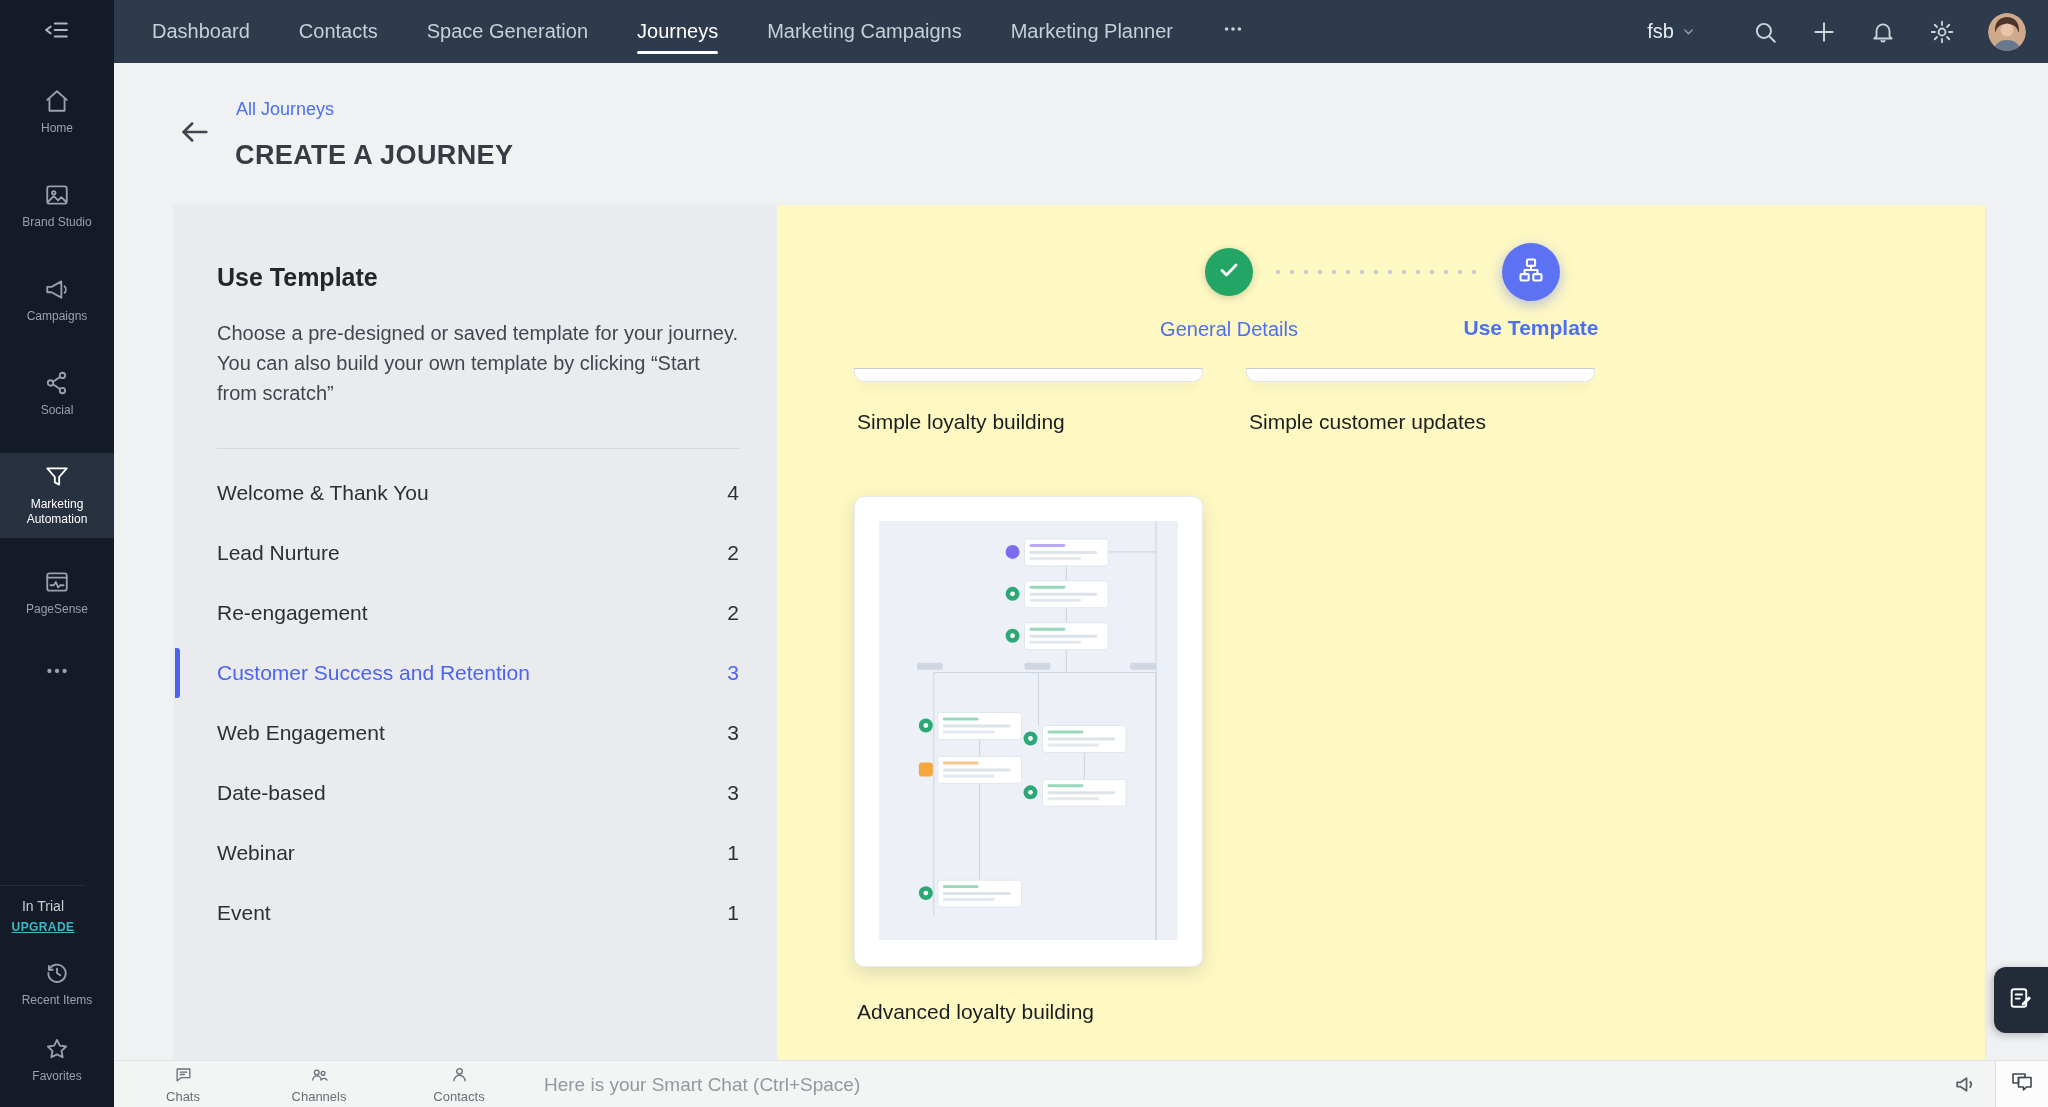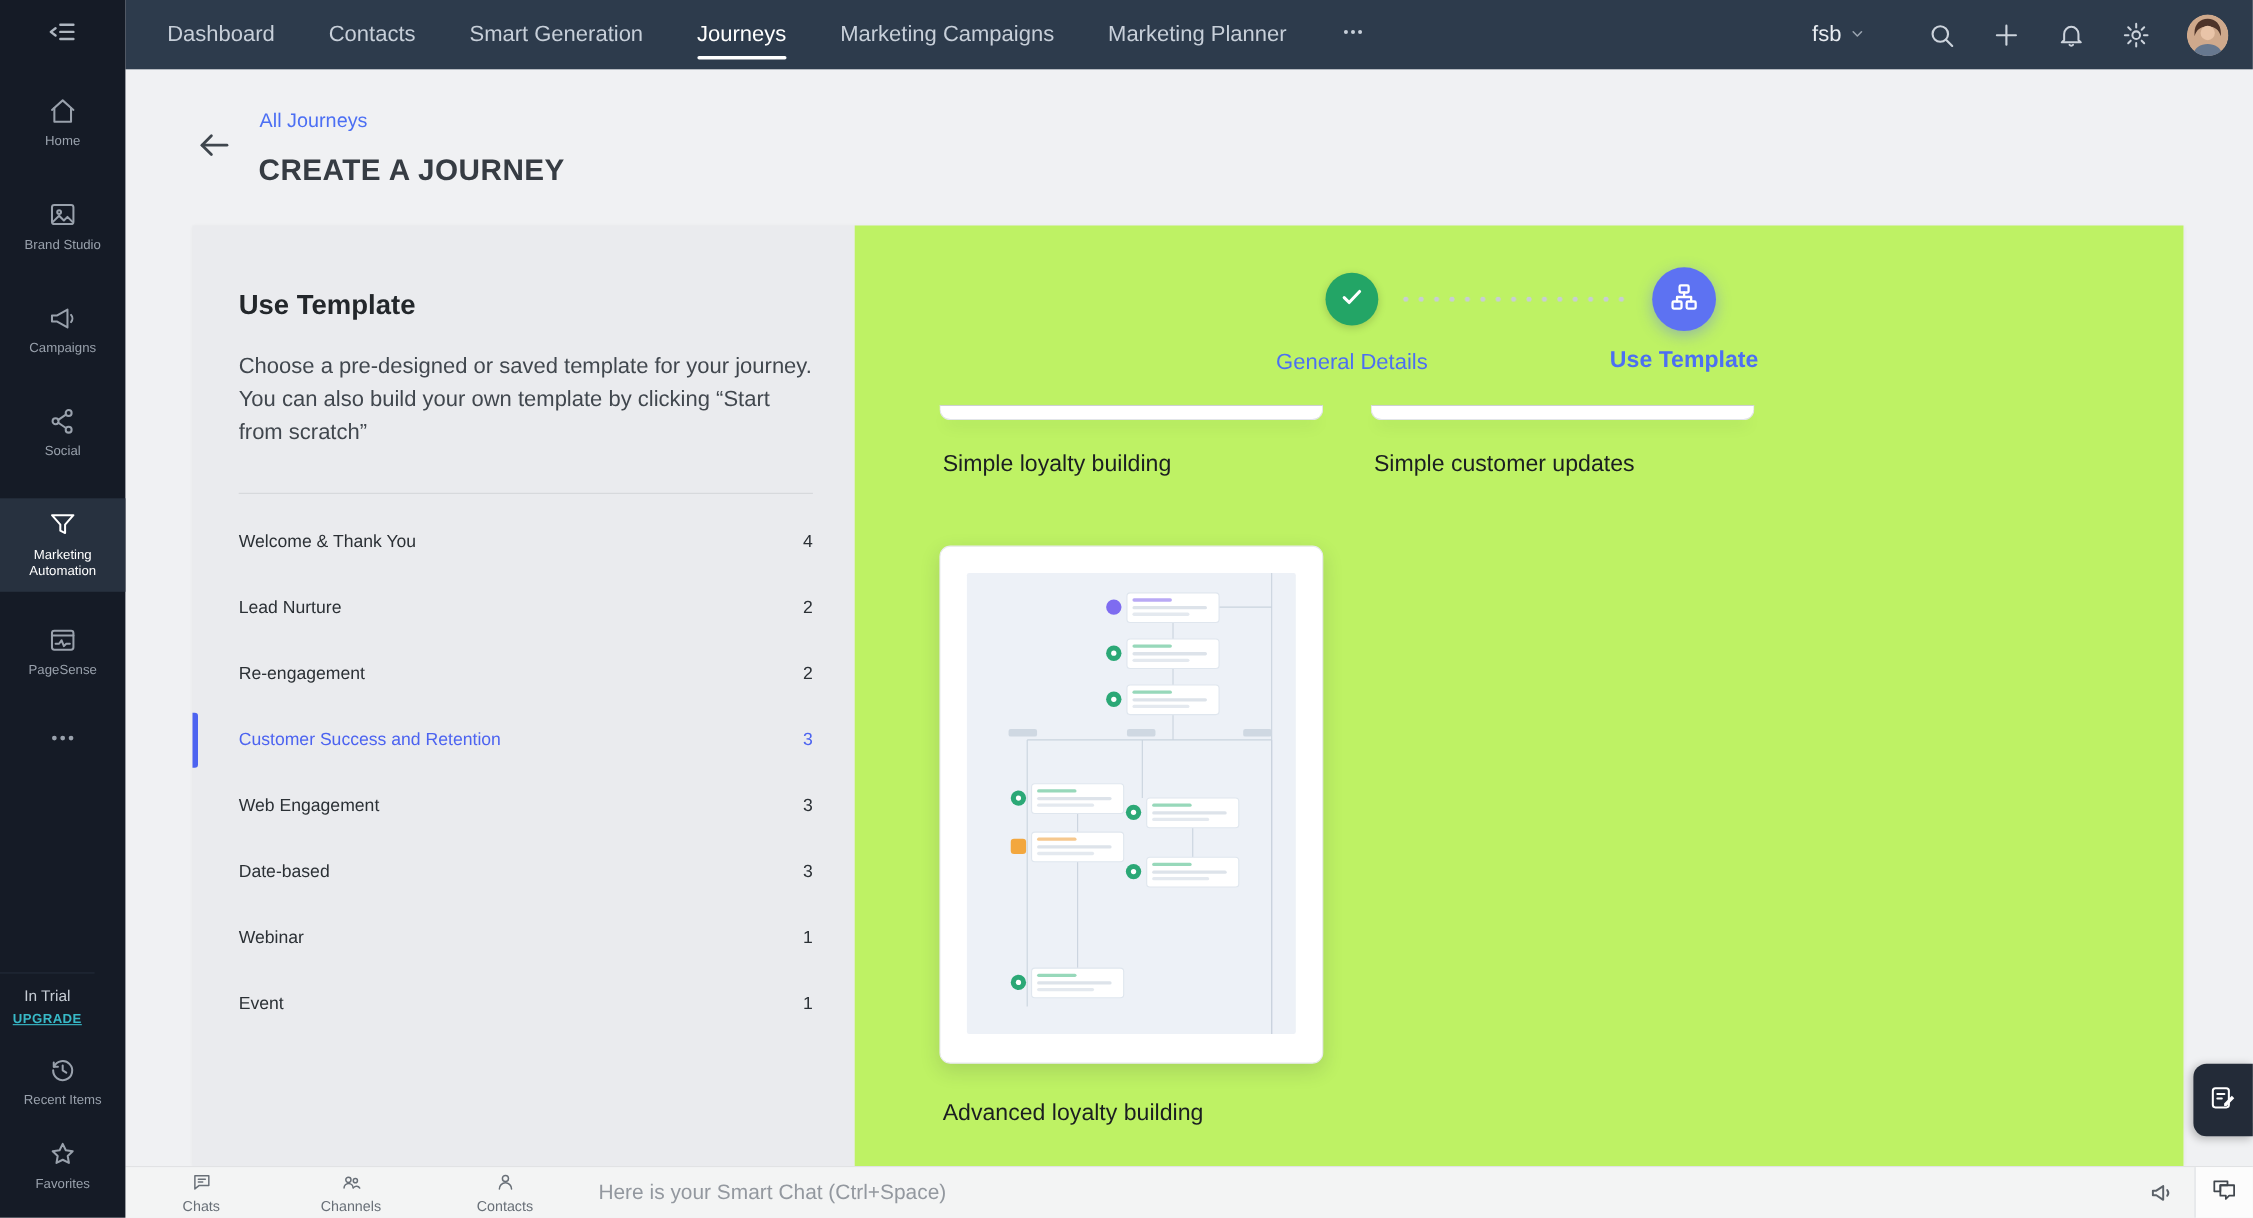--- a/index.html
+++ b/index.html
@@ -54,27 +54,27 @@
   .content-card { position:absolute; left:61px; top:142px; width:1810px; height:855px;
     display:flex; box-shadow:0 1px 4px rgba(0,0,0,.06); }
 
   
   .left-panel { width:602px; flex:0 0 602px; background:#eaebee; padding:58px 38px 0 42px; position:relative; }
   .panel-title { font-size:25px; font-weight:bold; color:#23272b; margin-bottom:26px; }
   .panel-desc { font-size:20px; line-height:30px; color:#41474e; margin-bottom:40px; }
   .panel-divider { border:0; border-top:1px solid #d5d7da; margin:0 0 14px; }
   .cat-list { margin:0 -38px 0 -42px; }
   .cat-row { display:flex; justify-content:space-between; align-items:center; height:60px;
-    padding:0 38px 0 42px; font-size:16px; color:#2b3035; cursor:pointer; position:relative; }
+    padding:0 38px 0 42px; font-size:21px; color:#2b3035; cursor:pointer; position:relative; }
   .cat-row.active { color:#4c63f0; font-weight:normal; }
   .cat-row.active::before { content:""; position:absolute; left:0; top:5px; bottom:5px; width:5px;
     background:#4c63f0; border-radius:0 3px 3px 0; }
 
   
-  .right-panel { flex:1 1 auto; background:#bef264; position:relative; overflow:hidden; }
+  .right-panel { flex:1 1 auto; background:#fef9c3; position:relative; overflow:hidden; }
   .step-circle { position:absolute; border-radius:50%; display:flex; align-items:center;
     justify-content:center; cursor:pointer; }
   .step-done { left:428px; top:43px; width:48px; height:48px; background:#23a566;
     box-shadow:0 2px 8px rgba(0,0,0,.18); }
   .step-done svg { width:24px; height:24px; }
   .step-active { left:725px; top:38px; width:58px; height:58px; background:#5d72f2;
     box-shadow:0 4px 14px rgba(93,114,242,.45); }
   .step-active svg { width:28px; height:28px; }
   .stepper-dots { position:absolute; left:494px; top:64px; width:214px; height:6px;
     background-image:radial-gradient(circle,#c8cdd5 2px,transparent 2.6px); background-size:14px 6px; background-repeat:repeat-x; }
@@ -227,21 +227,21 @@
 </aside>
 
 <header class="topnav">
   <div class="nav-item">
       <span>Dashboard</span>
     </div>
   <div class="nav-item">
       <span>Contacts</span>
     </div>
   <div class="nav-item">
-      <span>Smart Generation</span>
+      <span>Space Generation</span>
     </div>
   <div class="nav-item active">
       <span>Journeys</span>
     </div>
   <div class="nav-item">
       <span>Marketing Campaigns</span>
     </div>
   <div class="nav-item">
       <span>Marketing Planner</span>
     </div>

